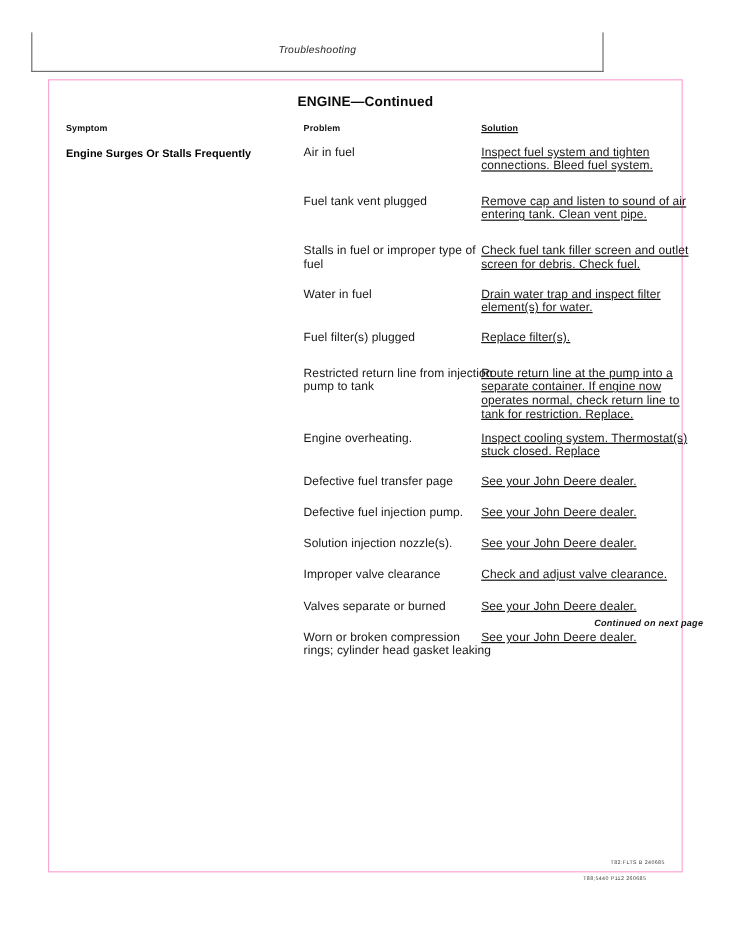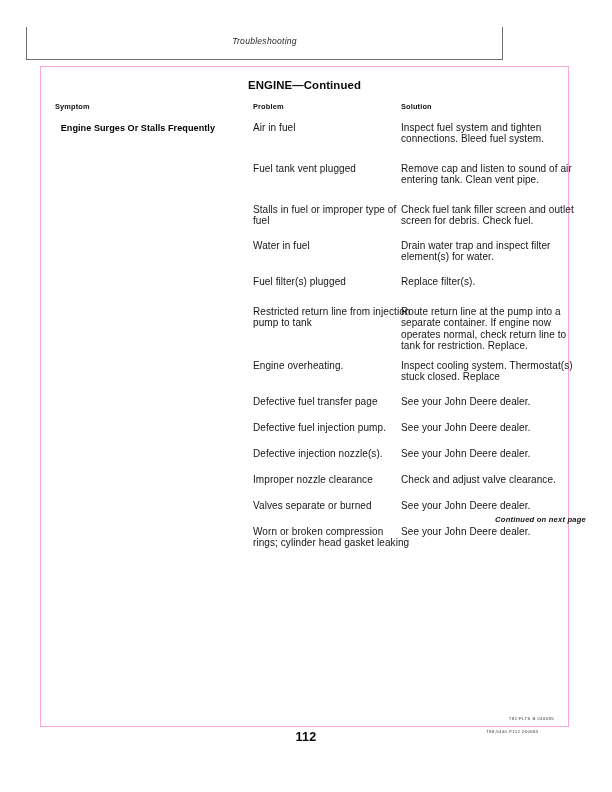--- a/index.html
+++ b/index.html
@@ -70,21 +70,21 @@
 
   
   .tbl {
     position: absolute;
     left: 14px;
     top: 35px;
     width: 500px;
   }
   .col-sym  { position: absolute; left: 0px;   width: 160px; }
   .col-prob { position: absolute; left: 178px; width: 158px; margin-left: 20px; }
-  .col-sol  { position: absolute; left: 346px; width: 180px; }
+  .col-sol  { position: absolute; left: 346px; width: 180px; text-decoration: underline; }
 
   .hdr-row {
     position: relative;
     height: 18px;
   }
   .hdr {
     font-weight: bold;
     font-size: 7.4px;
     letter-spacing: 0.15px;
     color: #111;
@@ -103,21 +103,20 @@
     line-height: 11.4px;
     color: #151515;
     letter-spacing: 0.08px;
   }
   .cell.sym {
     font-weight: bold;
     font-size: 9.1px;
     line-height: 12.2px;
     color: #000;
     letter-spacing: 0.05px;
-    text-align: right;
   }
 
   
   .continued {
     position: absolute;
     right: 26px;
     top: 515px;
     font-style: italic;
     font-weight: bold;
     font-size: 7.6px;
@@ -210,25 +209,25 @@
           </div>
           <div class="row" style="position: absolute; left: 0px; top: 274px; width: 100%;">
             <div class="col-prob cell">Defective fuel transfer page</div>
             <div class="col-sol cell">See your John Deere dealer.</div>
           </div>
           <div class="row" style="position: absolute; left: 0px; top: 300px; width: 100%;">
             <div class="col-prob cell">Defective fuel injection pump.</div>
             <div class="col-sol cell">See your John Deere dealer.</div>
           </div>
           <div class="row" style="position: absolute; left: 0px; top: 326px; width: 100%;">
-            <div class="col-prob cell">Defective injection nozzle(s).</div>
+            <div class="col-prob cell">Solution injection nozzle(s).</div>
             <div class="col-sol cell">See your John Deere dealer.</div>
           </div>
           <div class="row" style="position: absolute; left: 0px; top: 352px; width: 100%;">
-            <div class="col-prob cell">Improper nozzle clearance</div>
+            <div class="col-prob cell">Improper valve clearance</div>
             <div class="col-sol cell">Check and adjust valve clearance.</div>
           </div>
           <div class="row" style="position: absolute; left: 0px; top: 378px; width: 100%;">
             <div class="col-prob cell">Valves separate or burned</div>
             <div class="col-sol cell">See your John Deere dealer.</div>
           </div>
           <div class="row" style="position: absolute; left: 0px; top: 404px; width: 100%;">
             <div class="col-prob cell">Worn or broken compression rings; cylinder head gasket leaking</div>
             <div class="col-sol cell">See your John Deere dealer.</div>
           </div>
@@ -236,15 +235,14 @@
 
     </div>
 
     <div class="code-in">T82:FLTS  B  240685</div>
   </div>
 
   <div class="continued">Continued on next page</div>
 
   <div class="code-out">T88;5440  P112  260685</div>
 
-  <div class="folio">112</div>
 
 </div>
 
 </body></html>

